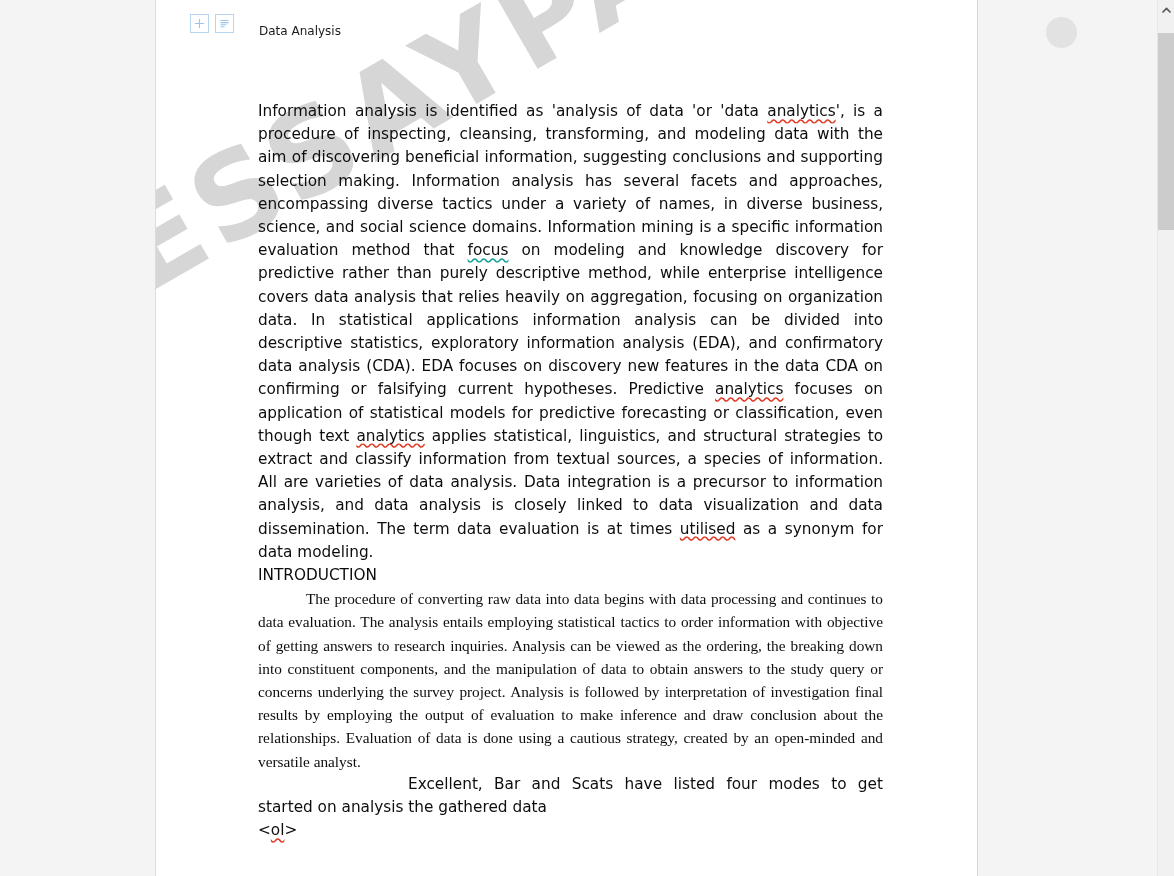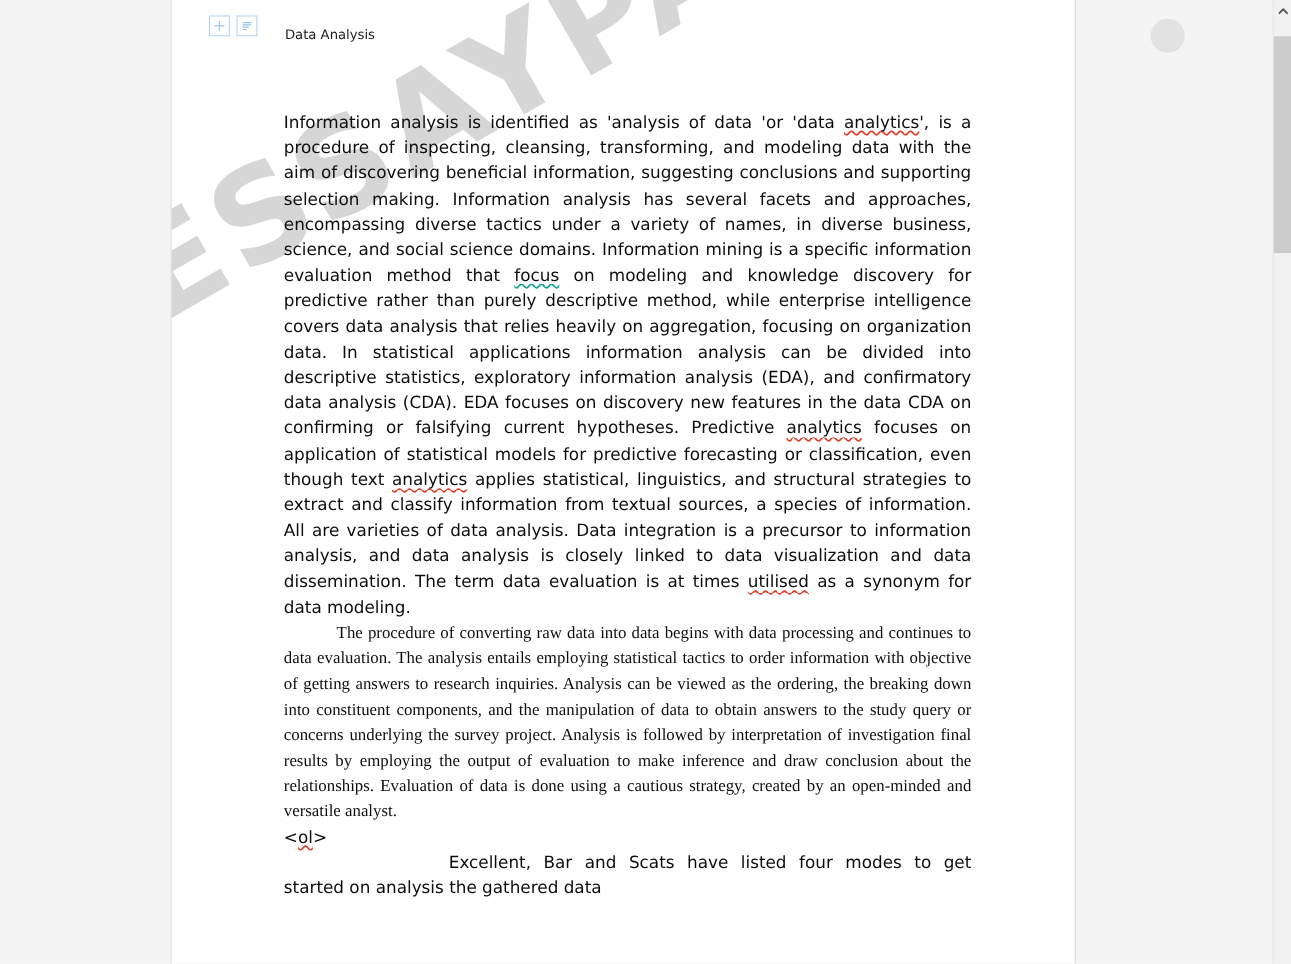--- a/index.html
+++ b/index.html
@@ -200,23 +200,24 @@
               <path d="M1.5 2.5 H9.5 M1.5 4.6 H9.5 M1.5 6.7 H7.4 M1.5 8.8 H5.6" stroke="#9cc4ea" stroke-width="1.1" fill="none"></path>
             </svg>
           </span>
         </button>
       </div>
 
       <div id="doc-title">Data Analysis</div>
 
       <div id="body-text">
           <p class="para">Information analysis is identified as 'analysis of data 'or 'data <span class="sp">analytics</span>', is a procedure of inspecting, cleansing, transforming, and modeling data with the aim of discovering beneficial information, suggesting conclusions and supporting selection making. Information analysis has several facets and approaches, encompassing diverse tactics under a variety of names, in diverse business, science, and social science domains. Information mining is a specific information evaluation method that <span class="gr">focus</span> on modeling and knowledge discovery for predictive rather than purely descriptive method, while enterprise intelligence covers data analysis that relies heavily on aggregation, focusing on organization data. In statistical applications information analysis can be divided into descriptive statistics, exploratory information analysis (EDA), and confirmatory data analysis (CDA). EDA focuses on discovery new features in the data CDA on confirming or falsifying current hypotheses. Predictive <span class="sp">analytics</span> focuses on application of statistical models for predictive forecasting or classification, even though text <span class="sp">analytics</span> applies statistical, linguistics, and structural strategies to extract and classify information from textual sources, a species of information. All are varieties of data analysis. Data integration is a precursor to information analysis, and data analysis is closely linked to data visualization and data dissemination. The term data evaluation is at times <span class="sp">utilised</span> as a synonym for data modeling.</p>
+          <p class="para flush">INTRODUCTION</p>
           <p class="para indent">The procedure of converting raw data into data begins with data processing and continues to data evaluation. The analysis entails employing statistical tactics to order information with objective of getting answers to research inquiries. Analysis can be viewed as the ordering, the breaking down into constituent components, and the manipulation of data to obtain answers to the study query or concerns underlying the survey project. Analysis is followed by interpretation of investigation final results by employing the output of evaluation to make inference and draw conclusion about the relationships. Evaluation of data is done using a cautious strategy, created by an open-minded and versatile analyst.</p>
+          <p class="para indent-big">Excellent, Bar and Scats have listed four modes to get started on analysis the gathered data</p>
           <p class="para flush">&lt;<span class="sp">ol</span>&gt;</p>
-          <p class="para indent-big">Excellent, Bar and Scats have listed four modes to get started on analysis the gathered data</p>
         </div>
 
     </div>
   </div>
 
   <div id="avatar"></div>
 
   <div id="scrollbar">
     <div id="scroll-up">
       <span>

